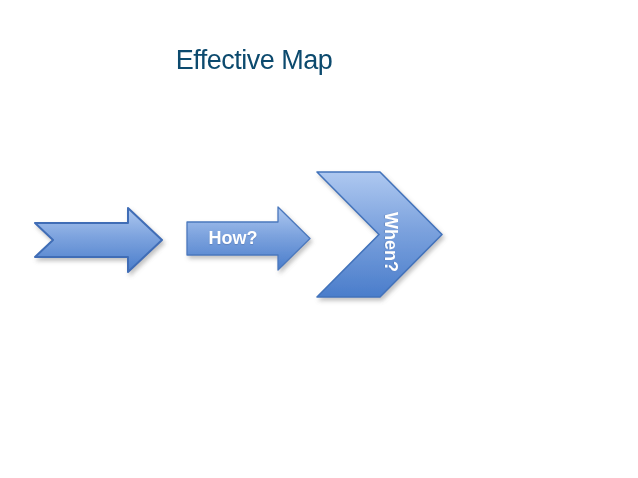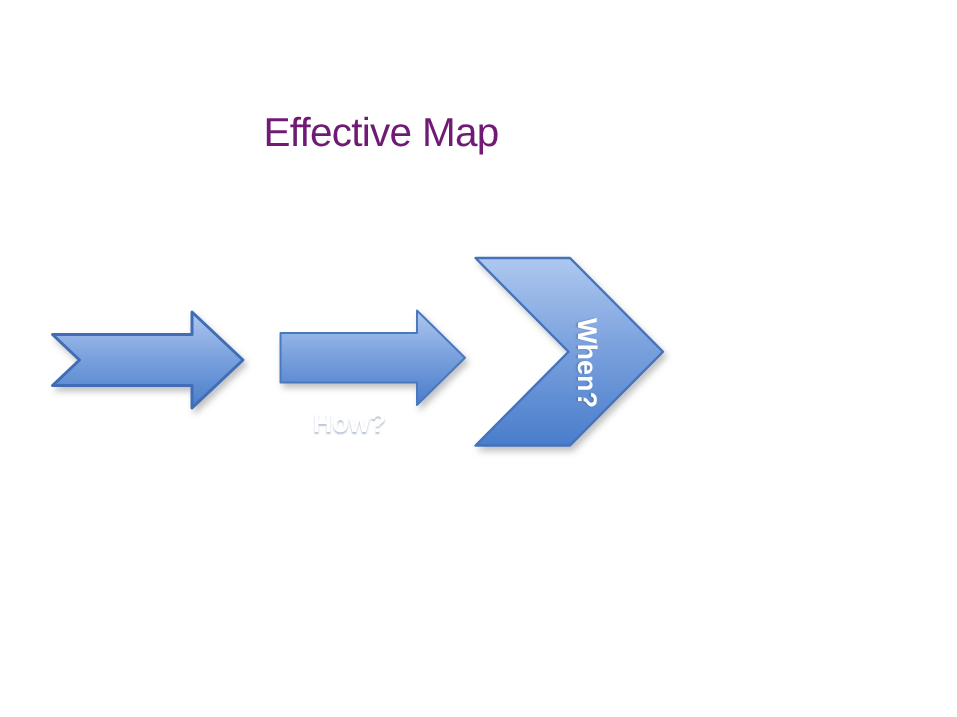--- a/index.html
+++ b/index.html
@@ -16,24 +16,23 @@
     font-family: "Liberation Sans", sans-serif;
   }
   .slide-title {
     position: absolute;
     top: 44px;
     left: 0;
     width: 508px;
     text-align: center;
     font-size: 27px;
     letter-spacing: -0.5px;
-    color: #701a75;
+    color: #0c4a6e;
     font-weight: 400;
     line-height: 32px;
-    margin-top: 28px;
   }
   .diagram-svg {
     position: absolute;
     left: 0;
     top: 0;
     width: 638px;
     height: 478px;
   }
   .shape-label {
     position: absolute;
@@ -47,21 +46,20 @@
   }
   .label-what {
     left: 48px;
     top: 229px;
     width: 84px;
   }
   .label-how {
     left: 189px;
     top: 227px;
     width: 88px;
-    margin-top: 44px;
   }
   .label-when {
     left: 336px;
     top: 231px;
     width: 110px;
     height: 22px;
     transform: rotate(90deg);
     transform-origin: center center;
   }
 </style>

